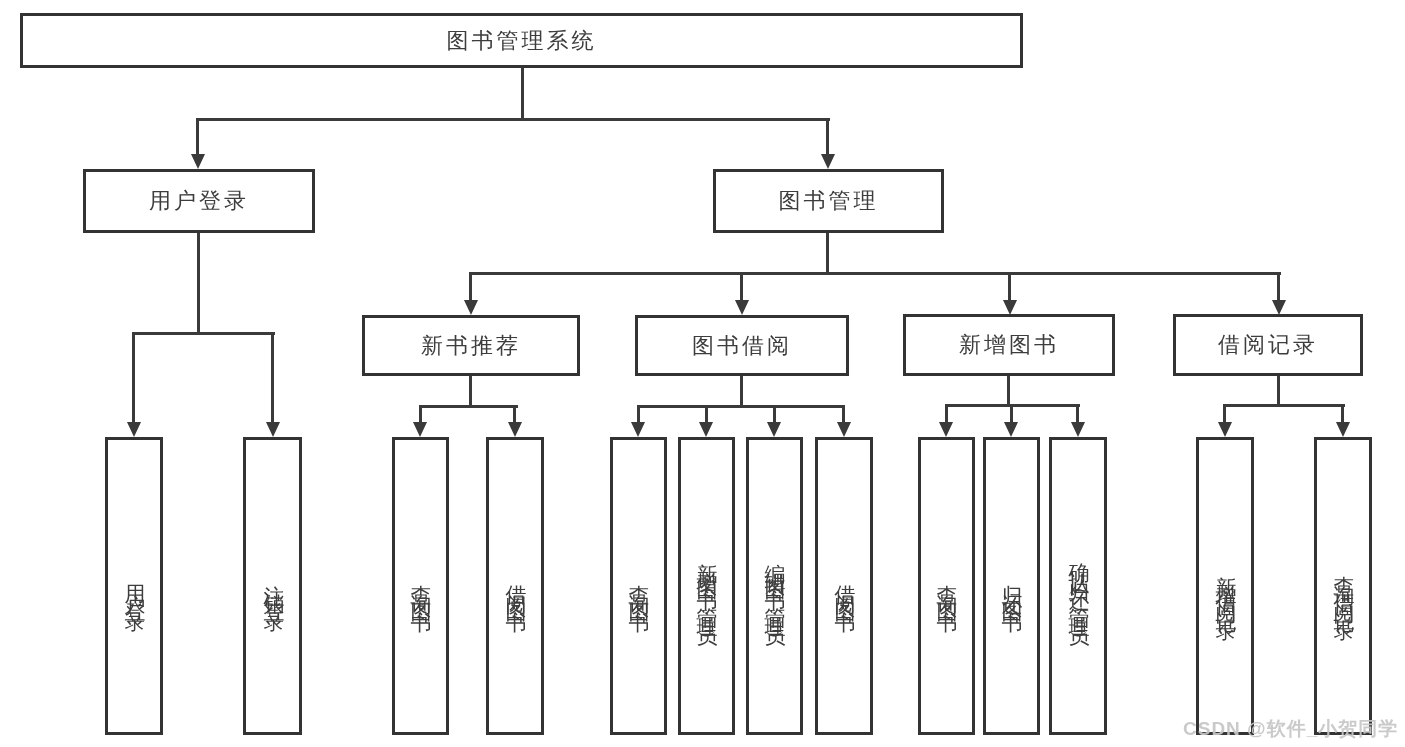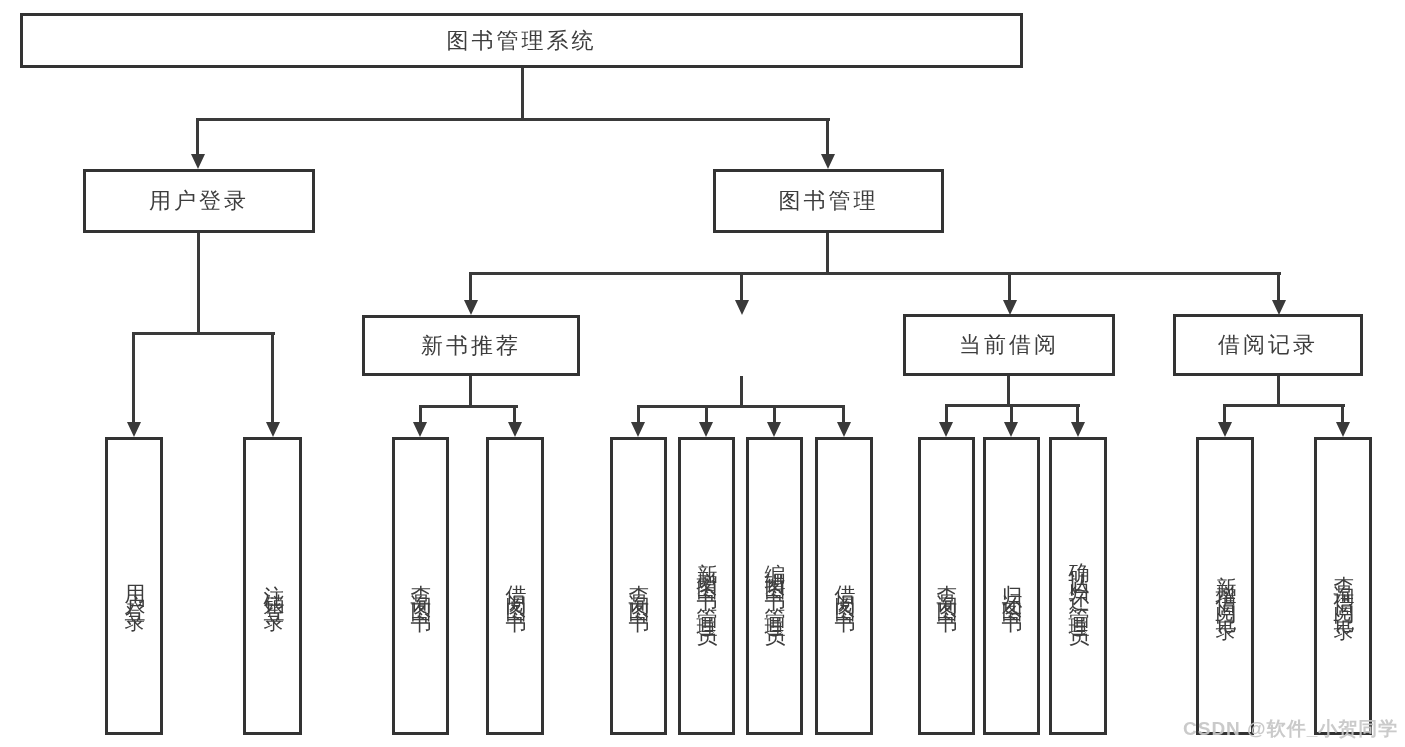--- a/index.html
+++ b/index.html
@@ -65,21 +65,22 @@
   <div class="v" style="left:469px;top:272px;height:30px;"></div>
   <div class="arr" style="left:464px;top:300px;"></div>
   <div class="v" style="left:740px;top:272px;height:30px;"></div>
   <div class="arr" style="left:735px;top:300px;"></div>
   <div class="v" style="left:1008px;top:272px;height:30px;"></div>
   <div class="arr" style="left:1003px;top:300px;"></div>
   <div class="v" style="left:1277px;top:272px;height:30px;"></div>
   <div class="arr" style="left:1272px;top:300px;"></div>
 
   <div class="node" style="left:362px;top:315px;width:218px;height:61px;">新书推荐</div>
-  <div class="node" style="left:903px;top:314px;width:212px;height:62px;">当前借阅</div>
+  <div class="node" style="left:635px;top:315px;width:214px;height:61px;">图书借阅</div>
+  <div class="node" style="left:903px;top:314px;width:212px;height:62px;">新增图书</div>
   <div class="node" style="left:1173px;top:314px;width:190px;height:62px;">借阅记录</div>
 
   <div class="v" style="left:197px;top:233px;height:102px;"></div>
   <div class="h" style="left:132px;top:332px;width:143px;"></div>
   <div class="v" style="left:132px;top:332px;height:90px;"></div>
   <div class="arr" style="left:127px;top:422px;"></div>
   <div class="v" style="left:271px;top:332px;height:90px;"></div>
   <div class="arr" style="left:266px;top:422px;"></div>
 
   <div class="v" style="left:469px;top:376px;height:32px;"></div>

